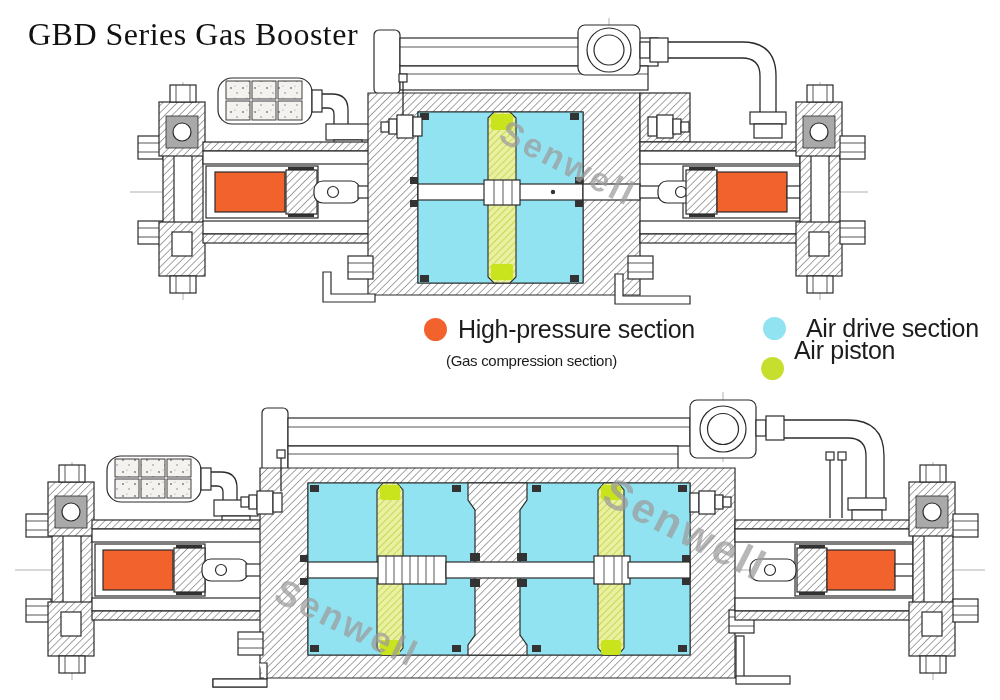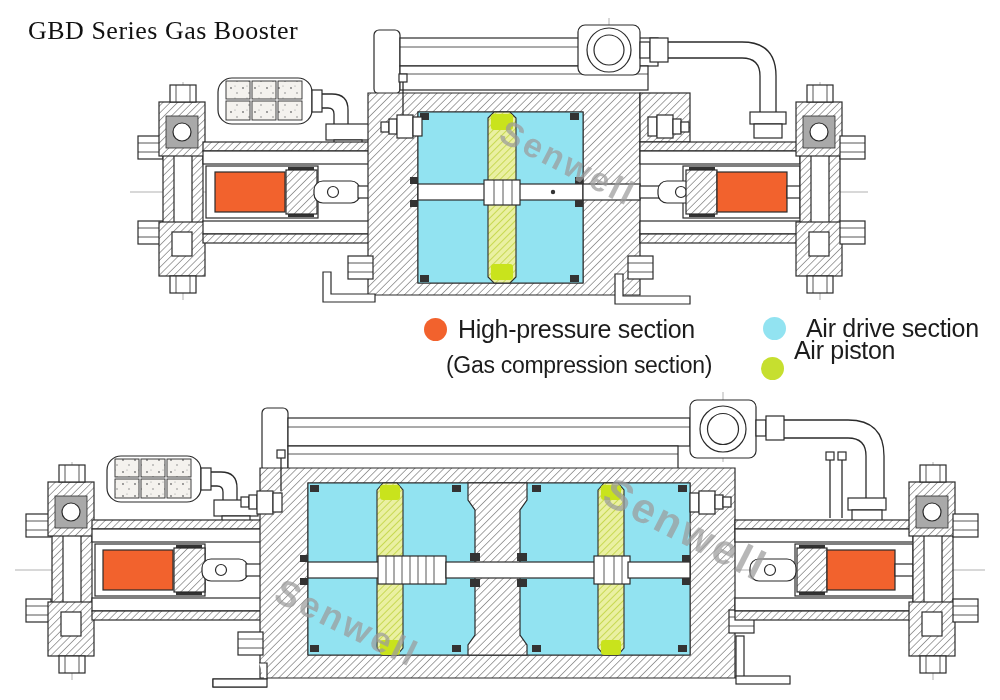--- a/index.html
+++ b/index.html
@@ -1,25 +1,25 @@
 <!DOCTYPE html>
 <html style="--hp: #f2622d; --air: #92e3f1; --legend_piston: #c6df2f; --piston_base: #eaf0a2; --piston_hatch: #b9cf30; --piston_blob: #c9e31c; --ink: #2b2b2b; --watermark: #9c9c9c;"><head>
 <meta charset="utf-8">
 <style>
   html,body{margin:0;padding:0;background:#fff;}
   #stage{position:relative;width:1000px;height:700px;background:#fff;overflow:hidden;
          font-family:"Liberation Sans",sans-serif;color:#1a1a1a;}
   #art{position:absolute;left:0;top:0;}
-  .title{position:absolute;font-family:"Liberation Serif",serif;font-size:26px;color:#111;
+  .title{position:absolute;font-family:"Liberation Serif",serif;font-size:32px;color:#111;
          letter-spacing:0.5px;white-space:nowrap;}
   #title-gbd{left:28px;top:16px;}
   #title-gbh{left:28px;top:358px;}
   .legend-dot{position:absolute;width:23px;height:23px;border-radius:50%;}
   .legend-label{position:absolute;font-size:25px;color:#1c1c1c;white-space:nowrap;letter-spacing:-0.3px;}
-  .legend-sub{position:absolute;font-size:23px;color:#1c1c1c;white-space:nowrap;letter-spacing:-0.3px;}
+  .legend-sub{position:absolute;font-size:15px;color:#1c1c1c;white-space:nowrap;letter-spacing:-0.3px;}
   #dot-hp{left:424px;top:318px;background:var(--hp);}
   #lbl-hp{left:458px;top:315px;}
   #sub-hp{left:446px;top:352px;}
   #dot-air{left:763px;top:317px;background:var(--air);}
   #lbl-air{left:794px;top:314px;margin-left:12px;}
   #dot-piston{left:761px;top:357px;background:var(--legend_piston);}
   #lbl-piston{left:794px;top:336px;}
   
   .o{fill:#fff;stroke:var(--ink);stroke-width:1.2;}
   .h{fill:url(#hatch);stroke:var(--ink);stroke-width:1.2;}

